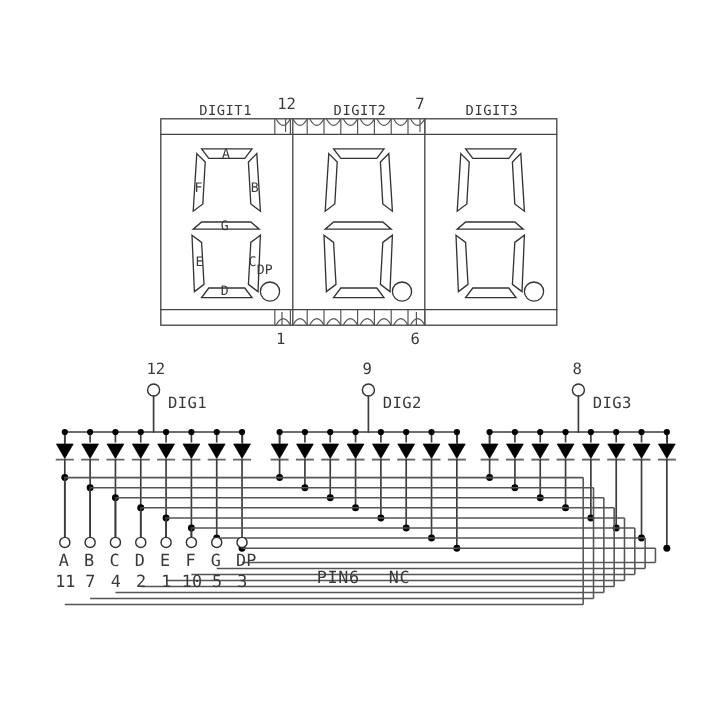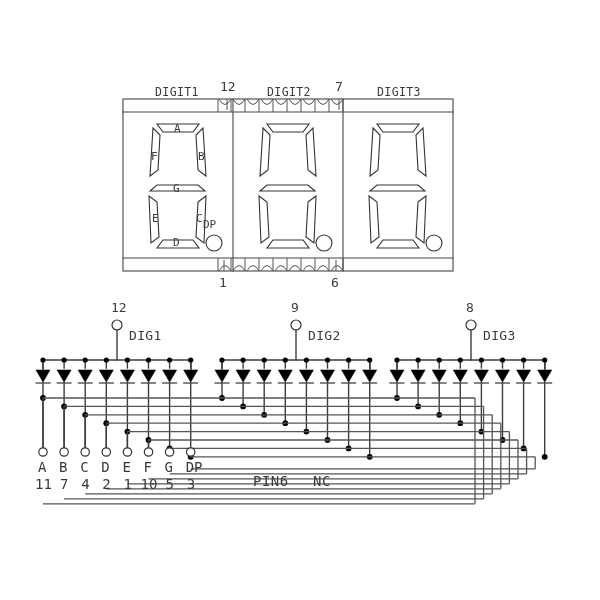--- a/index.html
+++ b/index.html
@@ -10,21 +10,21 @@
   }
   body {
     width: 600px;
     height: 600px;
     font-family: "DejaVu Sans Mono", monospace;
     overflow: hidden;
     position: relative;
   }
   #diagram-root {
     position: absolute;
-    left: 5px;
+    left: 16px;
     top: 0;
     width: 524px;
     height: 600px;
   }
   svg.diagram {
     display: block;
     width: 600px;
     height: 600px;
     background: #ffffff;
   }

